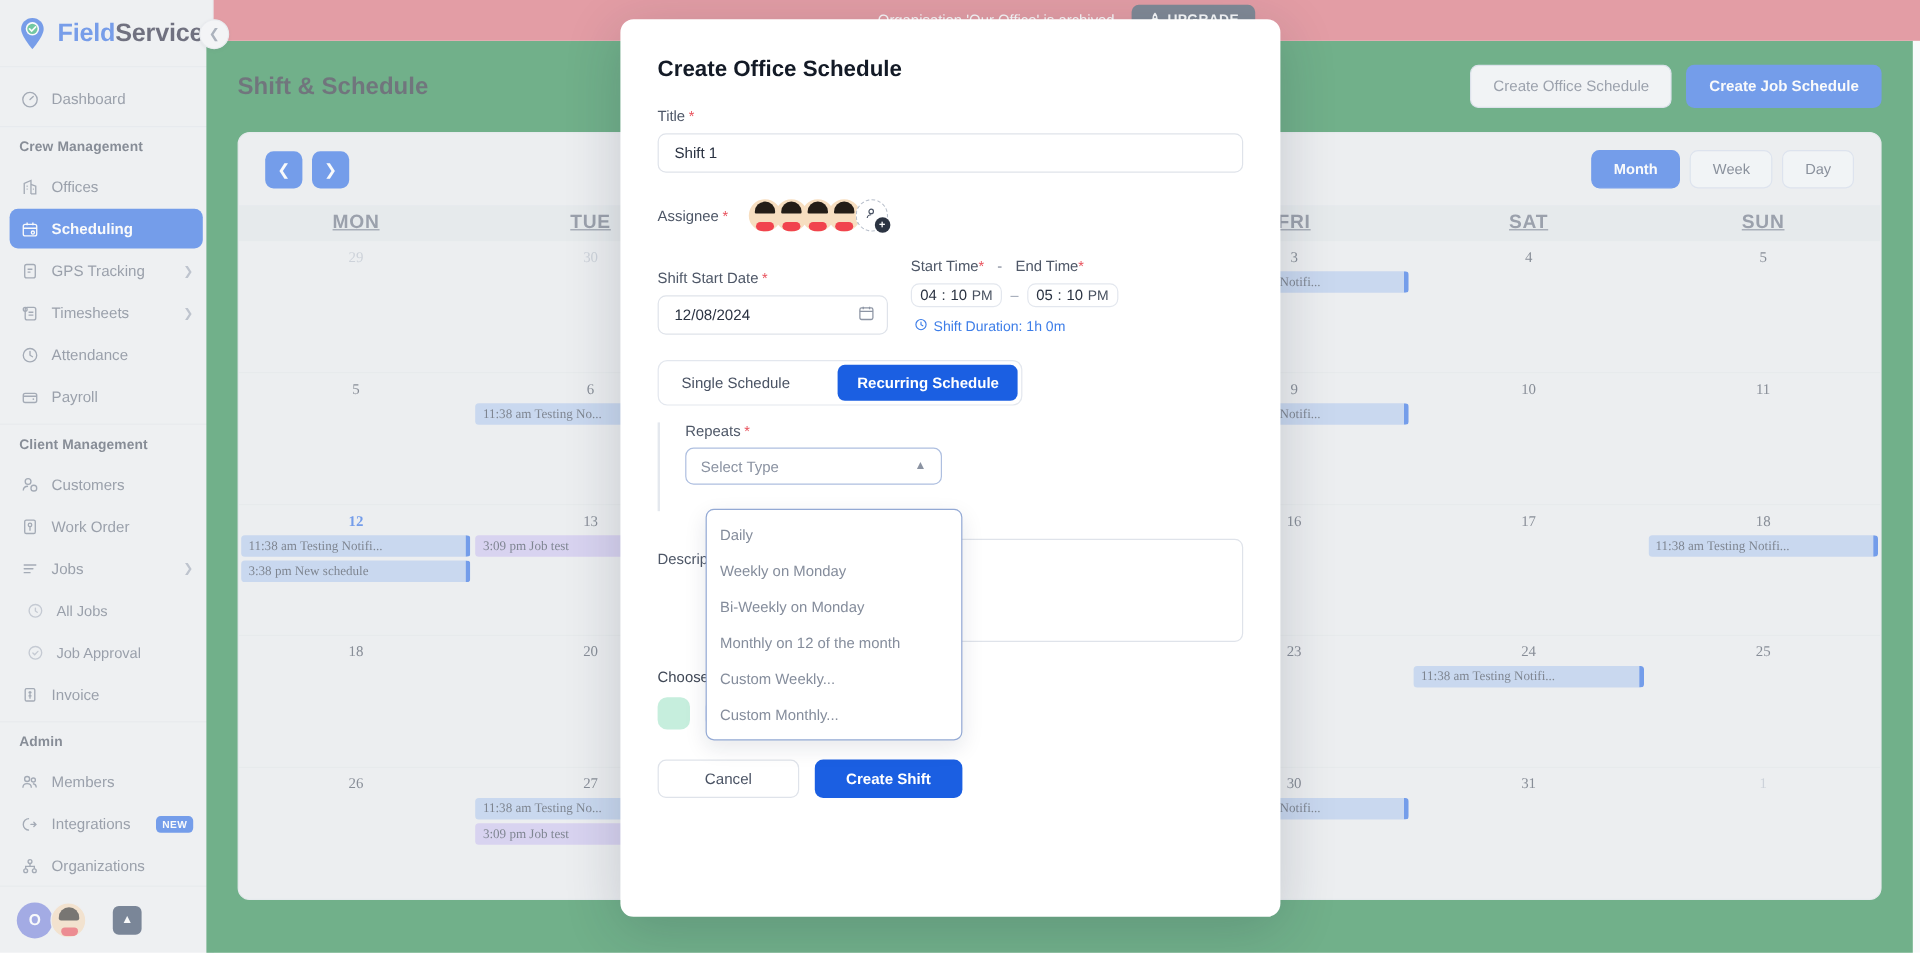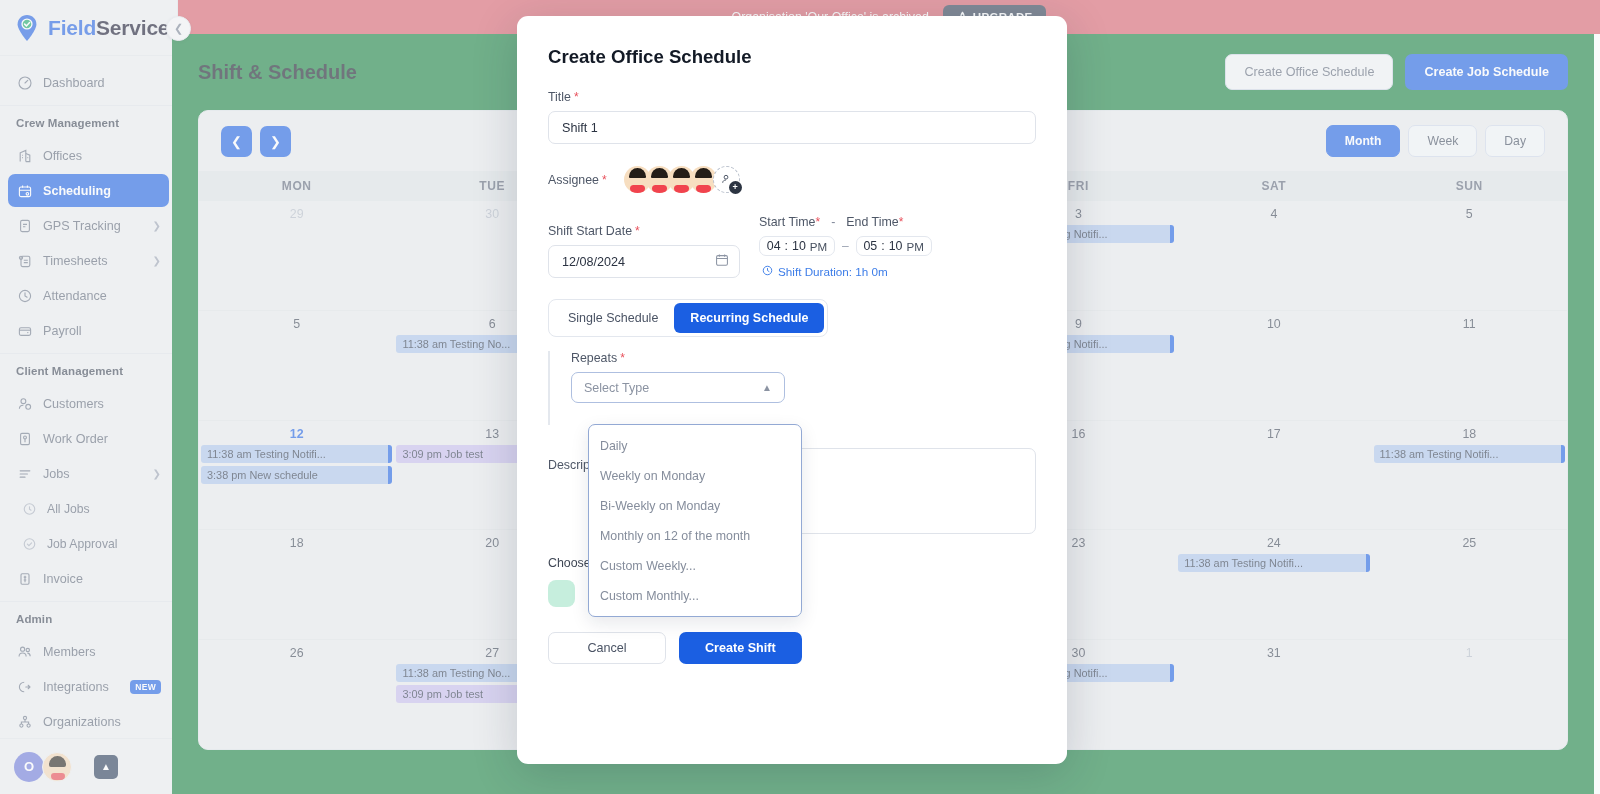--- a/index.html
+++ b/index.html
@@ -129,29 +129,29 @@
     background: #f2f4f6; border: 1px solid #cfd8e8; color: #3f4a5c;
   }
   .view-btn.active { background: #1b5fe2; border-color: #1b5fe2; color: #fff; font-weight: 700; }
 
   .dow-row {
     display: grid; grid-template-columns: repeat(7, 1fr);
     background: #dfe3e6; height: 30px;
   }
   .dow {
     display: flex; align-items: center; justify-content: center;
-    font-size: 12px; font-weight: 600; color: #5d6678; letter-spacing: .6px;
+    font-size: 16px; font-weight: 600; color: #5d6678; letter-spacing: .6px; text-decoration: underline;
   }
   .weeks { flex: 1; display: flex; flex-direction: column; }
   .week-row {
     flex: 1; display: grid; grid-template-columns: repeat(7, 1fr);
     border-top: 1px solid #e0e3e6;
   }
   .week-row:first-child { border-top: none; }
-  .day-cell { padding: 4px 0 0 0; position: relative; overflow: hidden; }
+  .day-cell { padding: 4px 0 0 0; position: relative; overflow: hidden; font-family: Liberation Serif, serif; }
   .day-num {
     text-align: center; font-size: 12.4px; color: #3c4453; padding: 2px 0 4px 0;
   }
   .day-num.muted { color: #b4bbc6; }
   .day-num.today { color: #1b5fe2; font-weight: 700; }
   .ev {
     margin: 0 2px 3px 2px; border-radius: 3px; font-size: 10.9px;
     padding: 3px 6px; color: #2c3648; white-space: nowrap; overflow: hidden;
     text-overflow: ellipsis; position: relative; cursor: pointer;
   }
@@ -218,21 +218,21 @@
   .time-box .sep { color: #2b3342; }
   .time-box .mer { font-size: 11.6px; color: #47505f; }
   .time-dash { margin: 0 7px; color: #9aa2b1; font-size: 12px; }
   .duration {
     margin-top: 9px; margin-left: 3px; font-size: 11.7px; color: #3d7de8;
     display: flex; align-items: center; gap: 5px;
   }
 
   .seg-wrap {
     display: inline-flex; background: #fff; border: 1px solid #e3e7ee;
-    border-radius: 8px; padding: 3px; margin-top: 21px;
+    border-radius: 8px; padding: 3px; margin-top: 21px; gap: 24px;
   }
   .seg {
     padding: 8px 16px; border-radius: 6px; font-size: 12.5px; color: #4a5364;
     cursor: pointer; border: none; background: transparent; font-family: inherit;
   }
   .seg.active { background: #1b5fe2; color: #fff; font-weight: 700; }
 
   .recur-panel {
     border-left: 2px solid #e4e8ee; margin-top: 14px; padding-left: 21px;
     position: relative; height: 74px;

